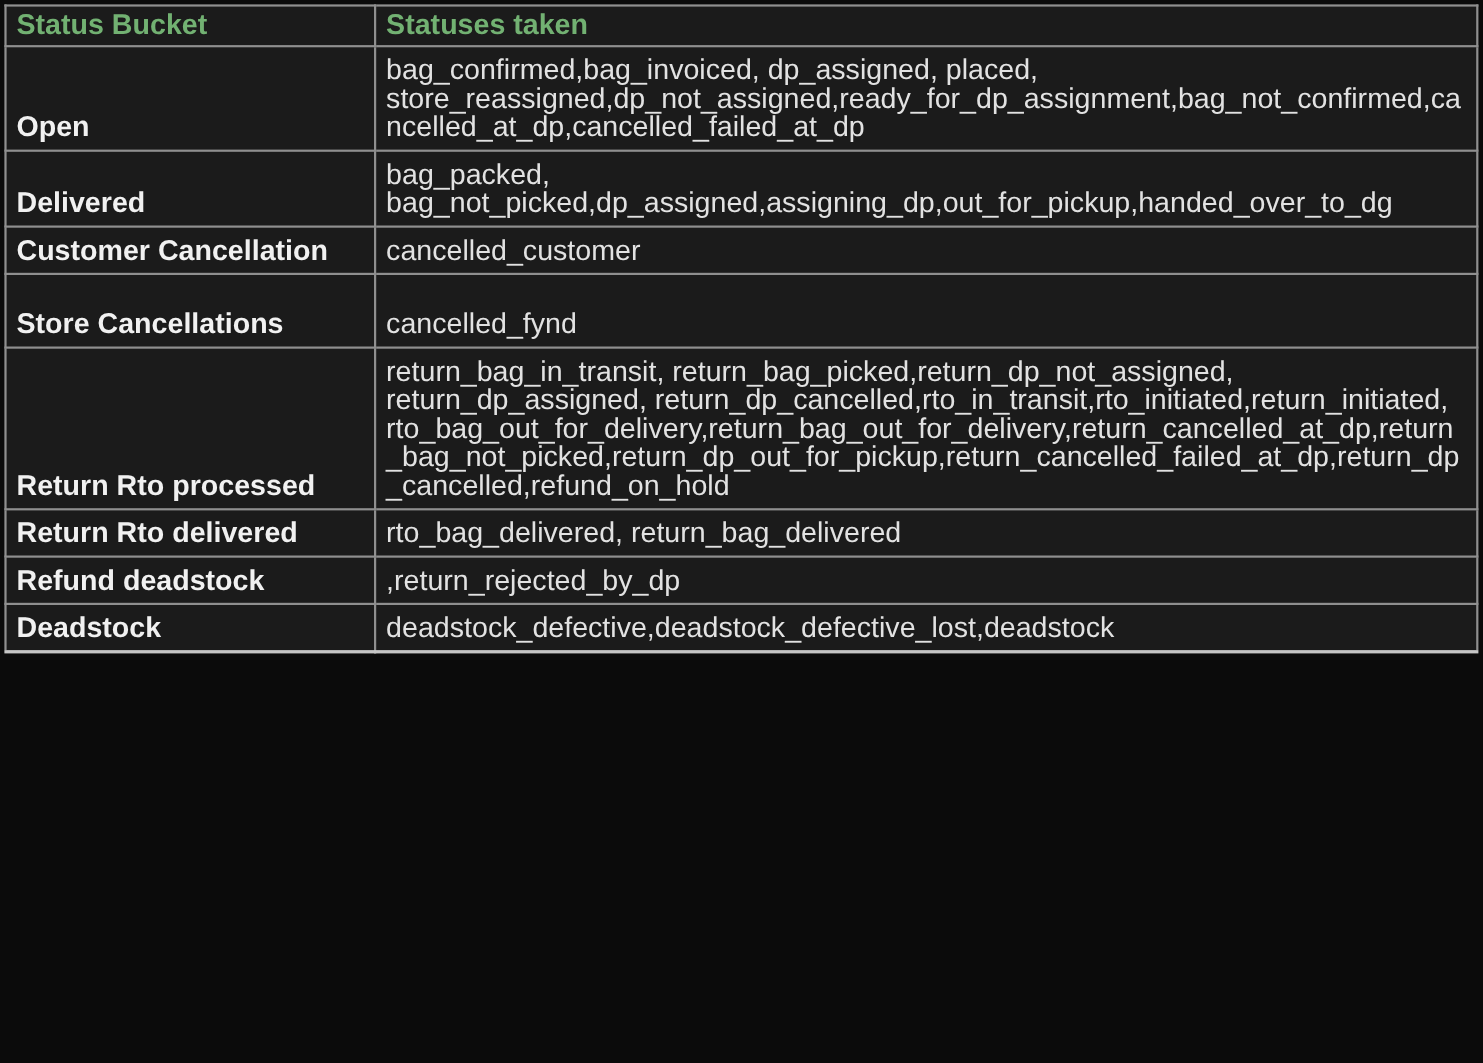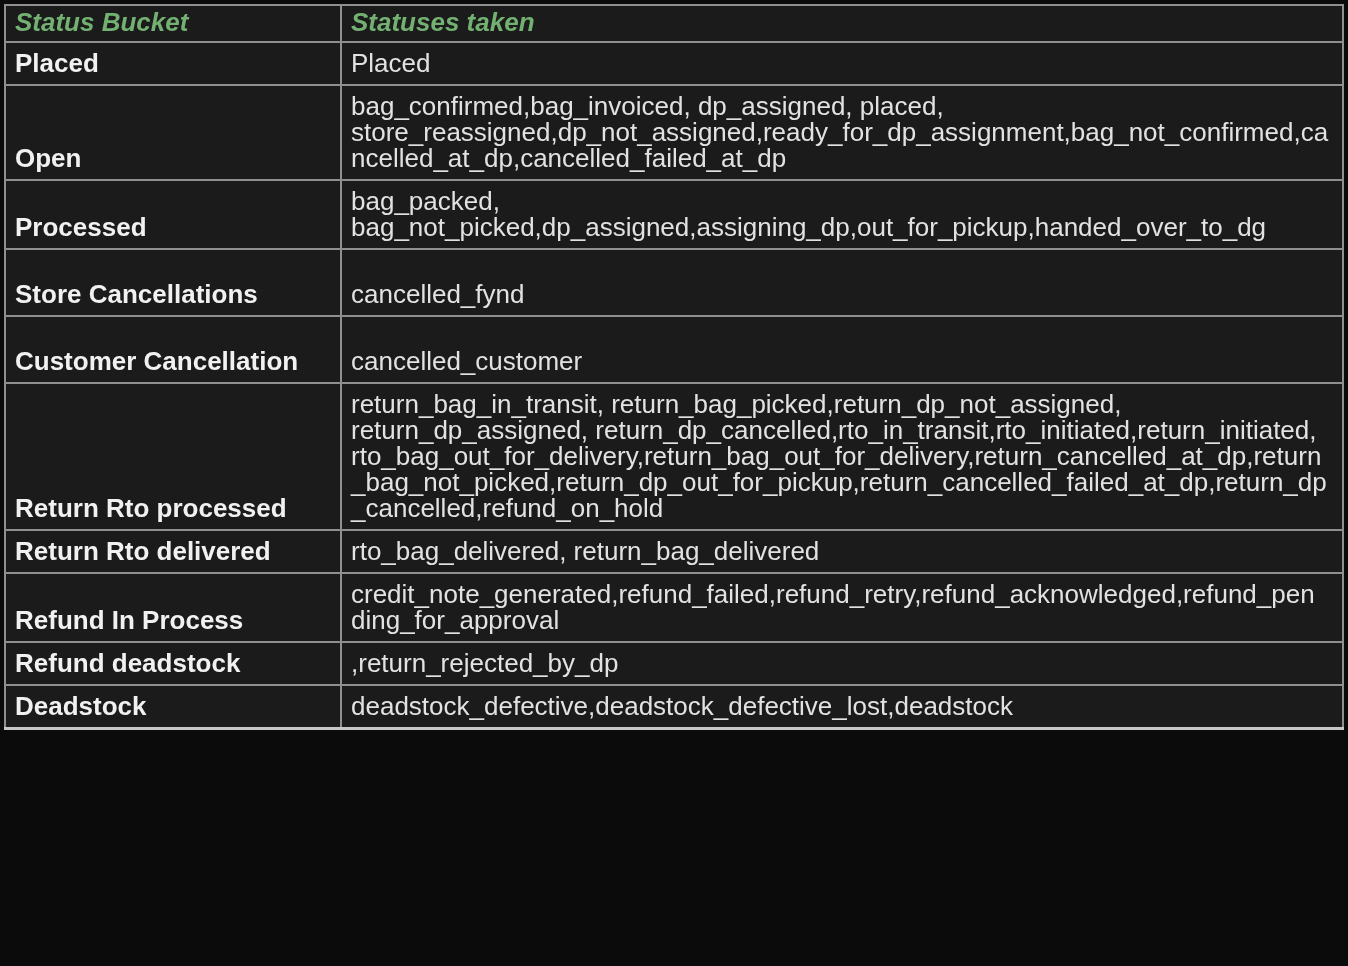--- a/index.html
+++ b/index.html
@@ -27,21 +27,20 @@
   col.c1 { width: 336px; }
   th, td {
     border: 2px solid #8f8f8f;
     vertical-align: bottom;
     text-align: left;
     padding: 7px 13px 8px 9px;
   }
   th {
     color: #72b172;
     font-weight: bold;
-    font-style: italic;
     padding-top: 3px;
     padding-bottom: 6px;
   }
   td.bucket {
     font-weight: bold;
     color: #f1f1f1;
   }
   td.statuses {
     color: #e2e2e2;
     overflow-wrap: break-word;
@@ -60,50 +59,42 @@
       <col class="c2">
     </colgroup>
   <thead>
     <tr>
       <th>Status Bucket</th>
       <th>Statuses taken</th>
     </tr>
   </thead>
   <tbody id="rows">
       <tr>
-        <td class="bucket">Placed</td>
-        <td class="statuses">Placed</td>
-      </tr>
-      <tr>
         <td class="bucket">Open</td>
         <td class="statuses">bag_confirmed,bag_invoiced, dp_assigned, placed, store_reassigned,dp_not_assigned,ready_for_dp_assignment,bag_not_confirmed,cancelled_at_dp,cancelled_failed_at_dp</td>
       </tr>
       <tr>
-        <td class="bucket">Processed</td>
+        <td class="bucket">Delivered</td>
         <td class="statuses">bag_packed, bag_not_picked,dp_assigned,assigning_dp,out_for_pickup,handed_over_to_dg</td>
+      </tr>
+      <tr>
+        <td class="bucket">Customer Cancellation</td>
+        <td class="statuses">cancelled_customer</td>
       </tr>
       <tr>
         <td class="bucket">Store Cancellations</td>
         <td class="statuses">cancelled_fynd</td>
-      </tr>
-      <tr>
-        <td class="bucket">Customer Cancellation</td>
-        <td class="statuses">cancelled_customer</td>
       </tr>
       <tr>
         <td class="bucket">Return Rto processed</td>
         <td class="statuses">return_bag_in_transit, return_bag_picked,return_dp_not_assigned, return_dp_assigned, return_dp_cancelled,rto_in_transit,rto_initiated,return_initiated, rto_bag_out_for_delivery,return_bag_out_for_delivery,return_cancelled_at_dp,return_bag_not_picked,return_dp_out_for_pickup,return_cancelled_failed_at_dp,return_dp_cancelled,refund_on_hold</td>
       </tr>
       <tr>
         <td class="bucket">Return Rto delivered</td>
         <td class="statuses">rto_bag_delivered, return_bag_delivered</td>
-      </tr>
-      <tr>
-        <td class="bucket">Refund In Process</td>
-        <td class="statuses">credit_note_generated,refund_failed,refund_retry,refund_acknowledged,refund_pending_for_approval</td>
       </tr>
       <tr>
         <td class="bucket">Refund deadstock</td>
         <td class="statuses">,return_rejected_by_dp</td>
       </tr>
       <tr>
         <td class="bucket">Deadstock</td>
         <td class="statuses">deadstock_defective,deadstock_defective_lost,deadstock</td>
       </tr>
     </tbody>

